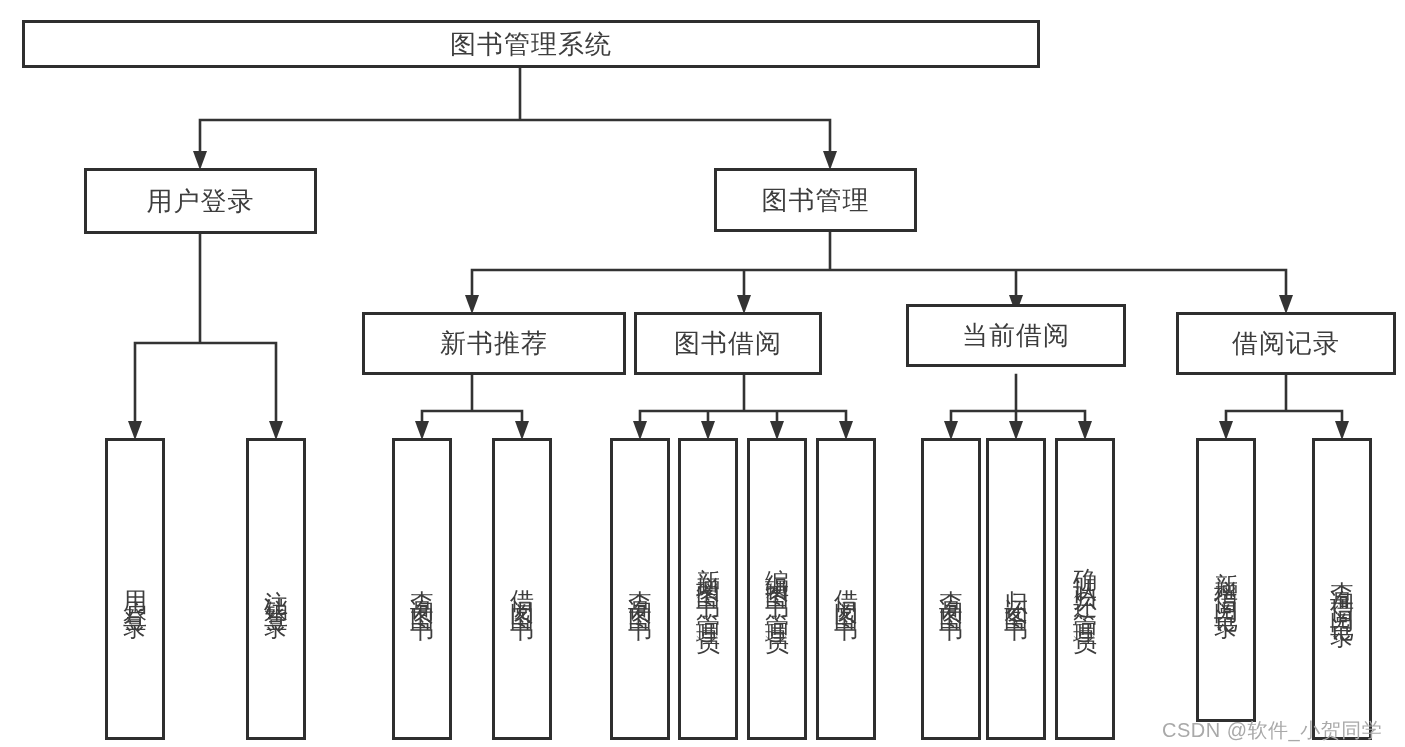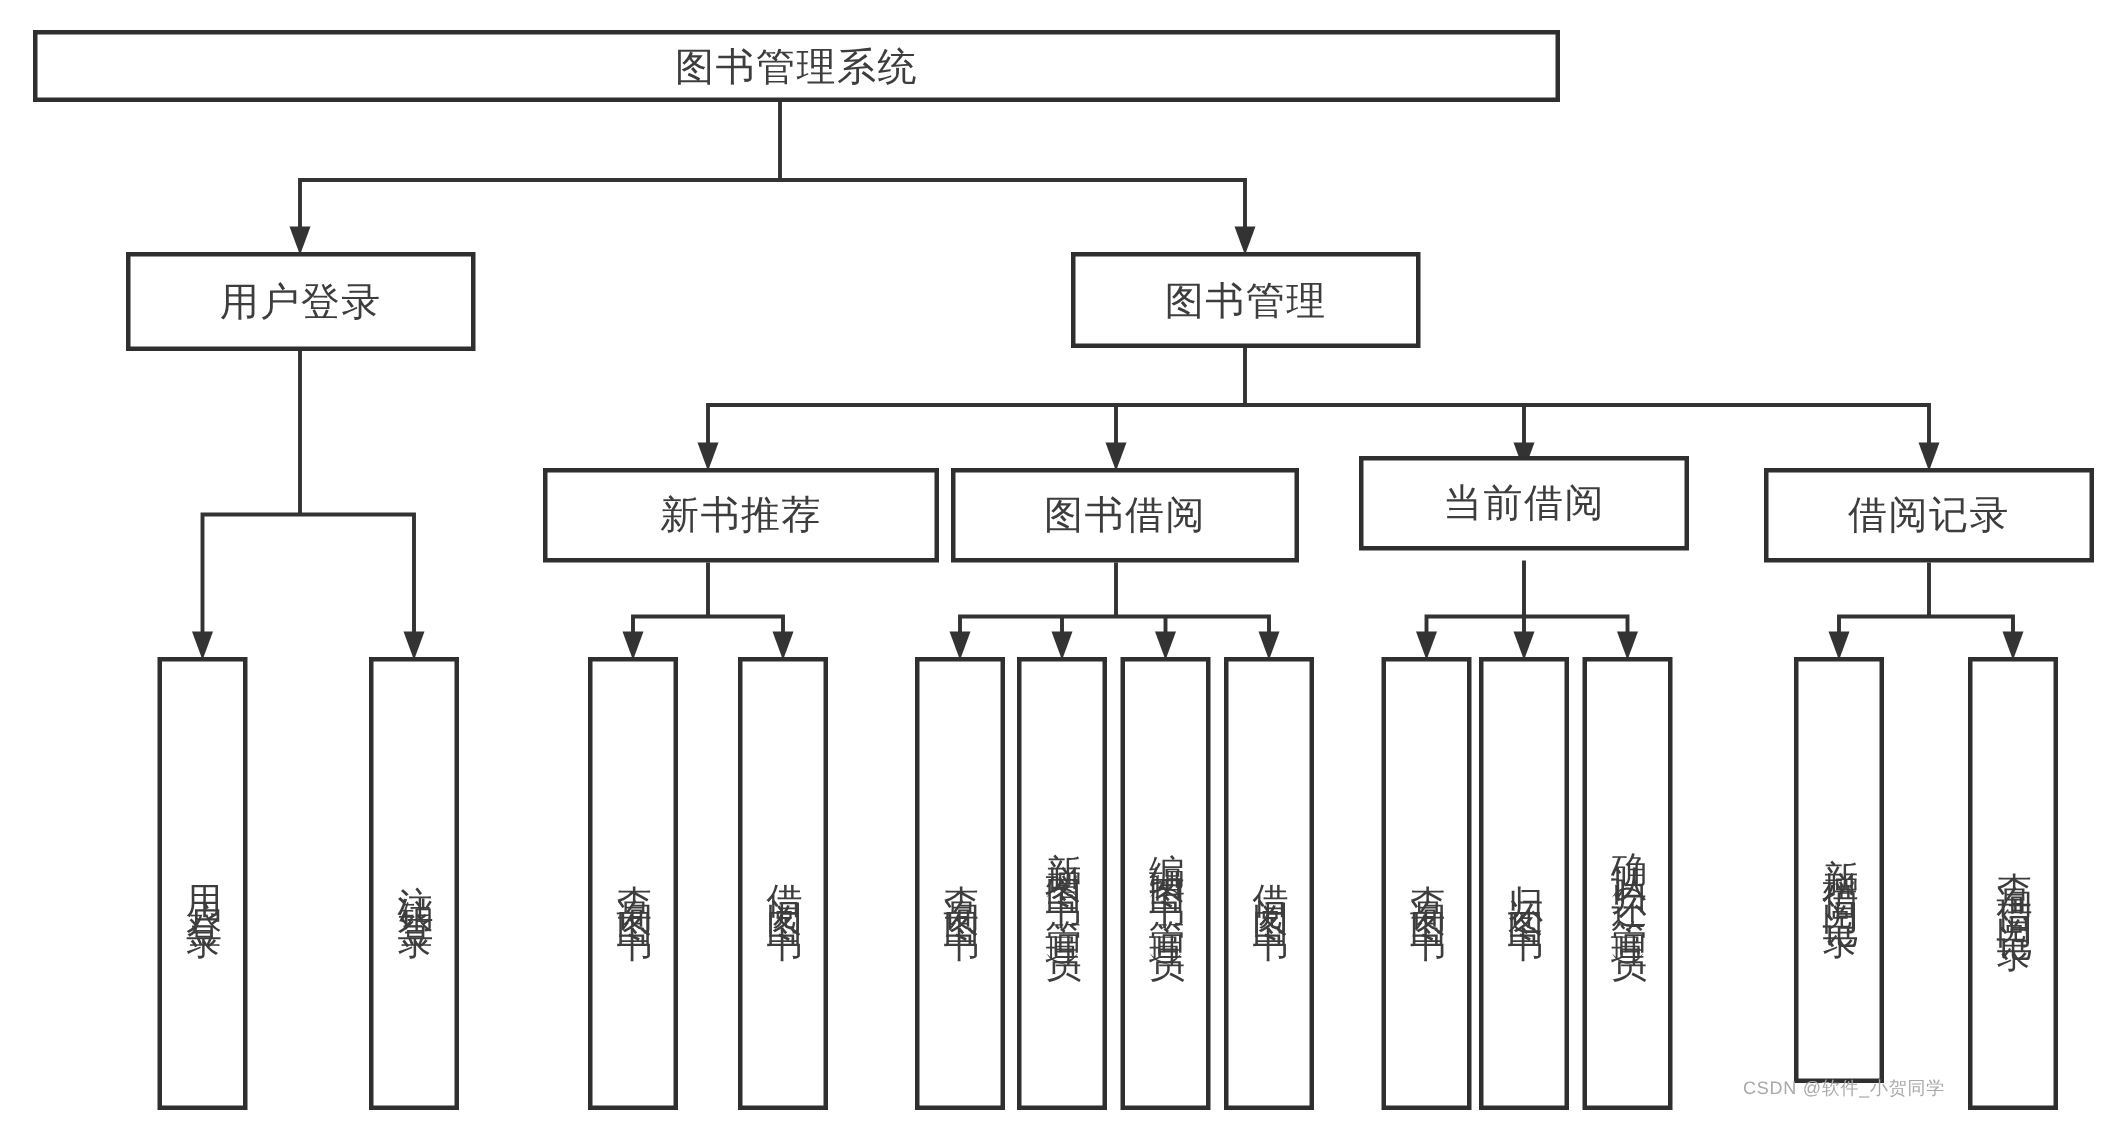--- a/index.html
+++ b/index.html
@@ -43,21 +43,21 @@
     text-orientation:mixed;
     font-size:24px;
     letter-spacing:9px;
     line-height:1;
     padding:4px 0;
   }
   #watermark{
     position:absolute;
     left:1162px;top:717px;
     z-index:5;
-    font-size:12px;
+    font-size:20px;
     color:var(--watermark);
     letter-spacing:0.5px;
     white-space:nowrap;
   }
 </style>
 </head>
 <body>
 
 <div id="canvas">
 
@@ -115,24 +115,24 @@
       <polygon class="arrow" points="1016,440 1009,421 1023,421"></polygon>
       <polygon class="arrow" points="1085,440 1078,421 1092,421"></polygon>
       <polygon class="arrow" points="1226,440 1219,421 1233,421"></polygon>
       <polygon class="arrow" points="1342,440 1335,421 1349,421"></polygon>
     </g>
   </svg>
 
   <div class="box hbox root" style="left:22px;top:20px;width:1018px;height:48px">图书管理系统</div>
 
   <div class="box hbox" style="left:84px;top:168px;width:233px;height:66px">用户登录</div>
-  <div class="box hbox" style="left:714px;top:168px;width:233px;height:64px">图书管理</div>
+  <div class="box hbox" style="left:714px;top:168px;width:203px;height:64px">图书管理</div>
 
   <div class="box hbox" style="left:362px;top:312px;width:264px;height:63px">新书推荐</div>
-  <div class="box hbox" style="left:634px;top:312px;width:232px;height:63px">图书借阅</div>
+  <div class="box hbox" style="left:634px;top:312px;width:188px;height:63px">图书借阅</div>
   <div class="box hbox" style="left:906px;top:304px;width:220px;height:63px">当前借阅</div>
   <div class="box hbox" style="left:1176px;top:312px;width:220px;height:63px">借阅记录</div>
 
   <div class="box vbox" style="left:105px;top:438px;width:60px;height:302px">用户登录</div>
   <div class="box vbox" style="left:246px;top:438px;width:60px;height:302px">注销登录</div>
 
   <div class="box vbox" style="left:392px;top:438px;width:60px;height:302px">查询图书</div>
   <div class="box vbox" style="left:492px;top:438px;width:60px;height:302px">借阅图书</div>
 
   <div class="box vbox" style="left:610px;top:438px;width:60px;height:302px">查询图书</div>

